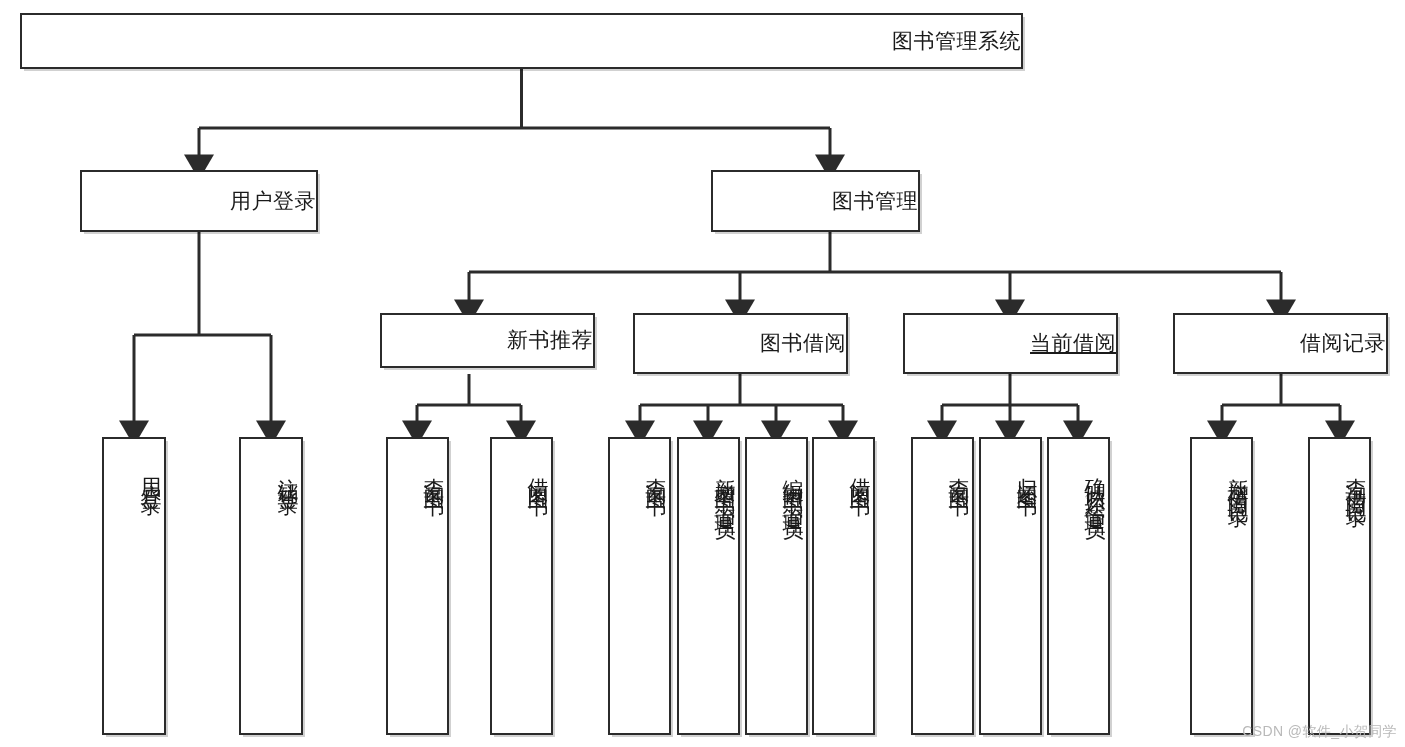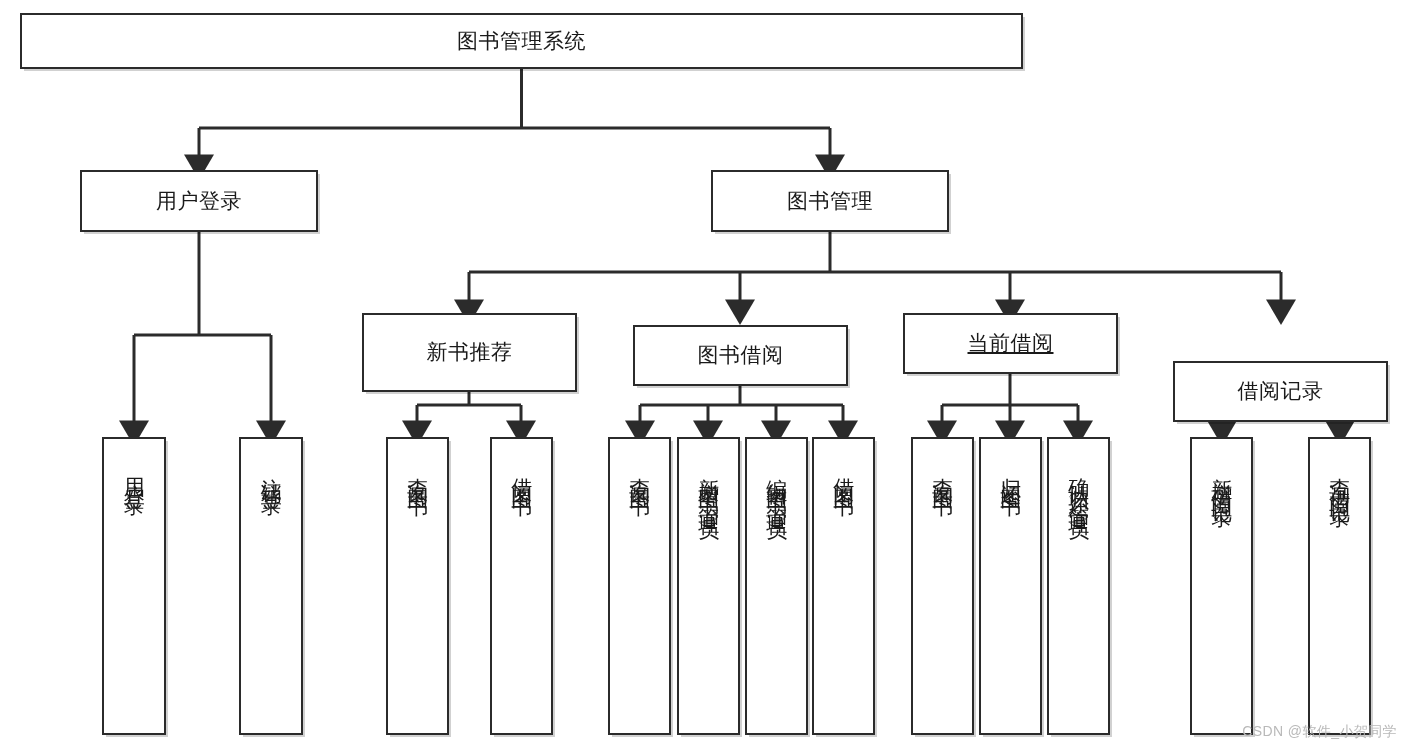--- a/index.html
+++ b/index.html
@@ -26,21 +26,21 @@
     width: 1405px;
     height: 747px;
   }
   .node-box {
     position: absolute;
     box-sizing: border-box;
     background: #ffffff;
     border: 2.5px solid #2b2b2b;
     display: flex;
     align-items: center;
-    justify-content: center;
+    justify-content: flex-end;
     color: #1a1a1a;
   }
   .node-box.shadowed {
     box-shadow: 3px 3px 0 -1px rgba(0,0,0,0.18);
   }
   .node-label {
     font-size: 21px;
     letter-spacing: 0.5px;
     line-height: 1.25;
     white-space: nowrap;
@@ -138,34 +138,34 @@
     </g>
   </svg>
 
   <div class="node-box shadowed" style="left:20px; top:13px; width:1003px; height:56px;">
     <span class="node-label">图书管理系统</span>
   </div>
 
   <div class="node-box shadowed" style="left:80px; top:170px; width:238px; height:62px;">
     <span class="node-label">用户登录</span>
   </div>
-  <div class="node-box shadowed" style="left:711px; top:170px; width:238px; height:62px;">
+  <div class="node-box shadowed" style="left:711px; top:170px; width:209px; height:62px;">
     <span class="node-label">图书管理</span>
   </div>
 
-  <div class="node-box shadowed" style="left:362px; top:313px; width:215px; height:79px;">
+  <div class="node-box shadowed" style="left:380px; top:313px; width:215px; height:55px;">
     <span class="node-label">新书推荐</span>
   </div>
-  <div class="node-box shadowed" style="left:633px; top:325px; width:215px; height:61px;">
+  <div class="node-box shadowed" style="left:633px; top:313px; width:215px; height:61px;">
     <span class="node-label">图书借阅</span>
   </div>
   <div class="node-box shadowed" style="left:903px; top:313px; width:215px; height:61px;text-decoration:underline;">
     <span class="node-label">当前借阅</span>
   </div>
-  <div class="node-box shadowed" style="left:1173px; top:313px; width:215px; height:61px;margin-top:48px;">
+  <div class="node-box shadowed" style="left:1173px; top:313px; width:215px; height:61px;">
     <span class="node-label">借阅记录</span>
   </div>
 
   <div class="node-box vertical shadowed" style="left:102px; top:437px; width:64px; height:298px;">
     <span class="node-label">用户登录</span>
   </div>
   <div class="node-box vertical shadowed" style="left:239px; top:437px; width:64px; height:298px;">
     <span class="node-label">注销登录</span>
   </div>
 

